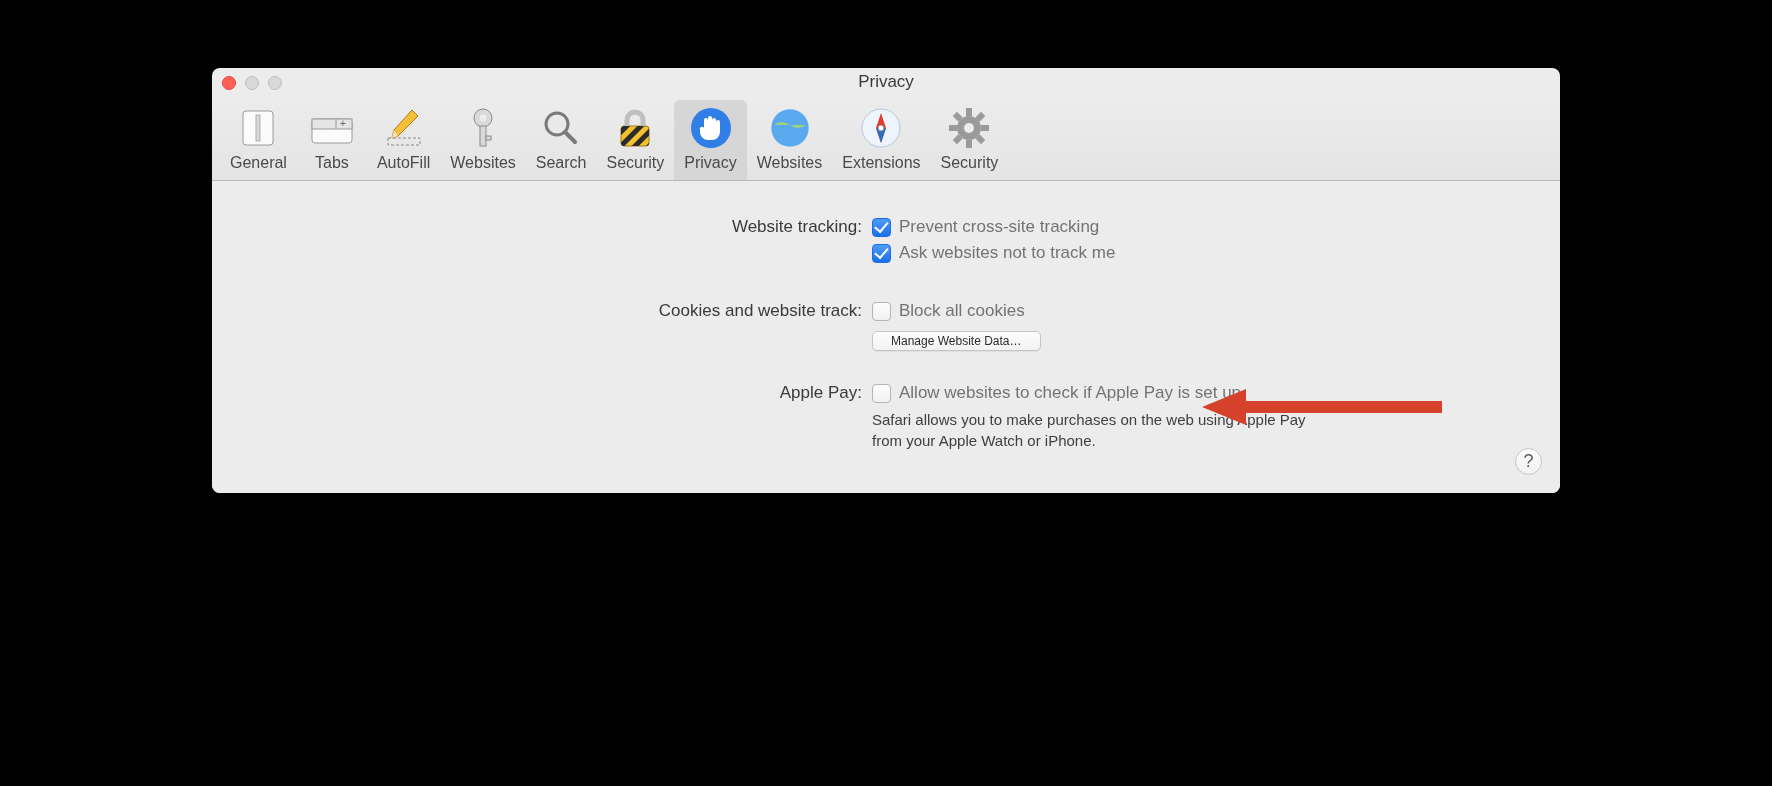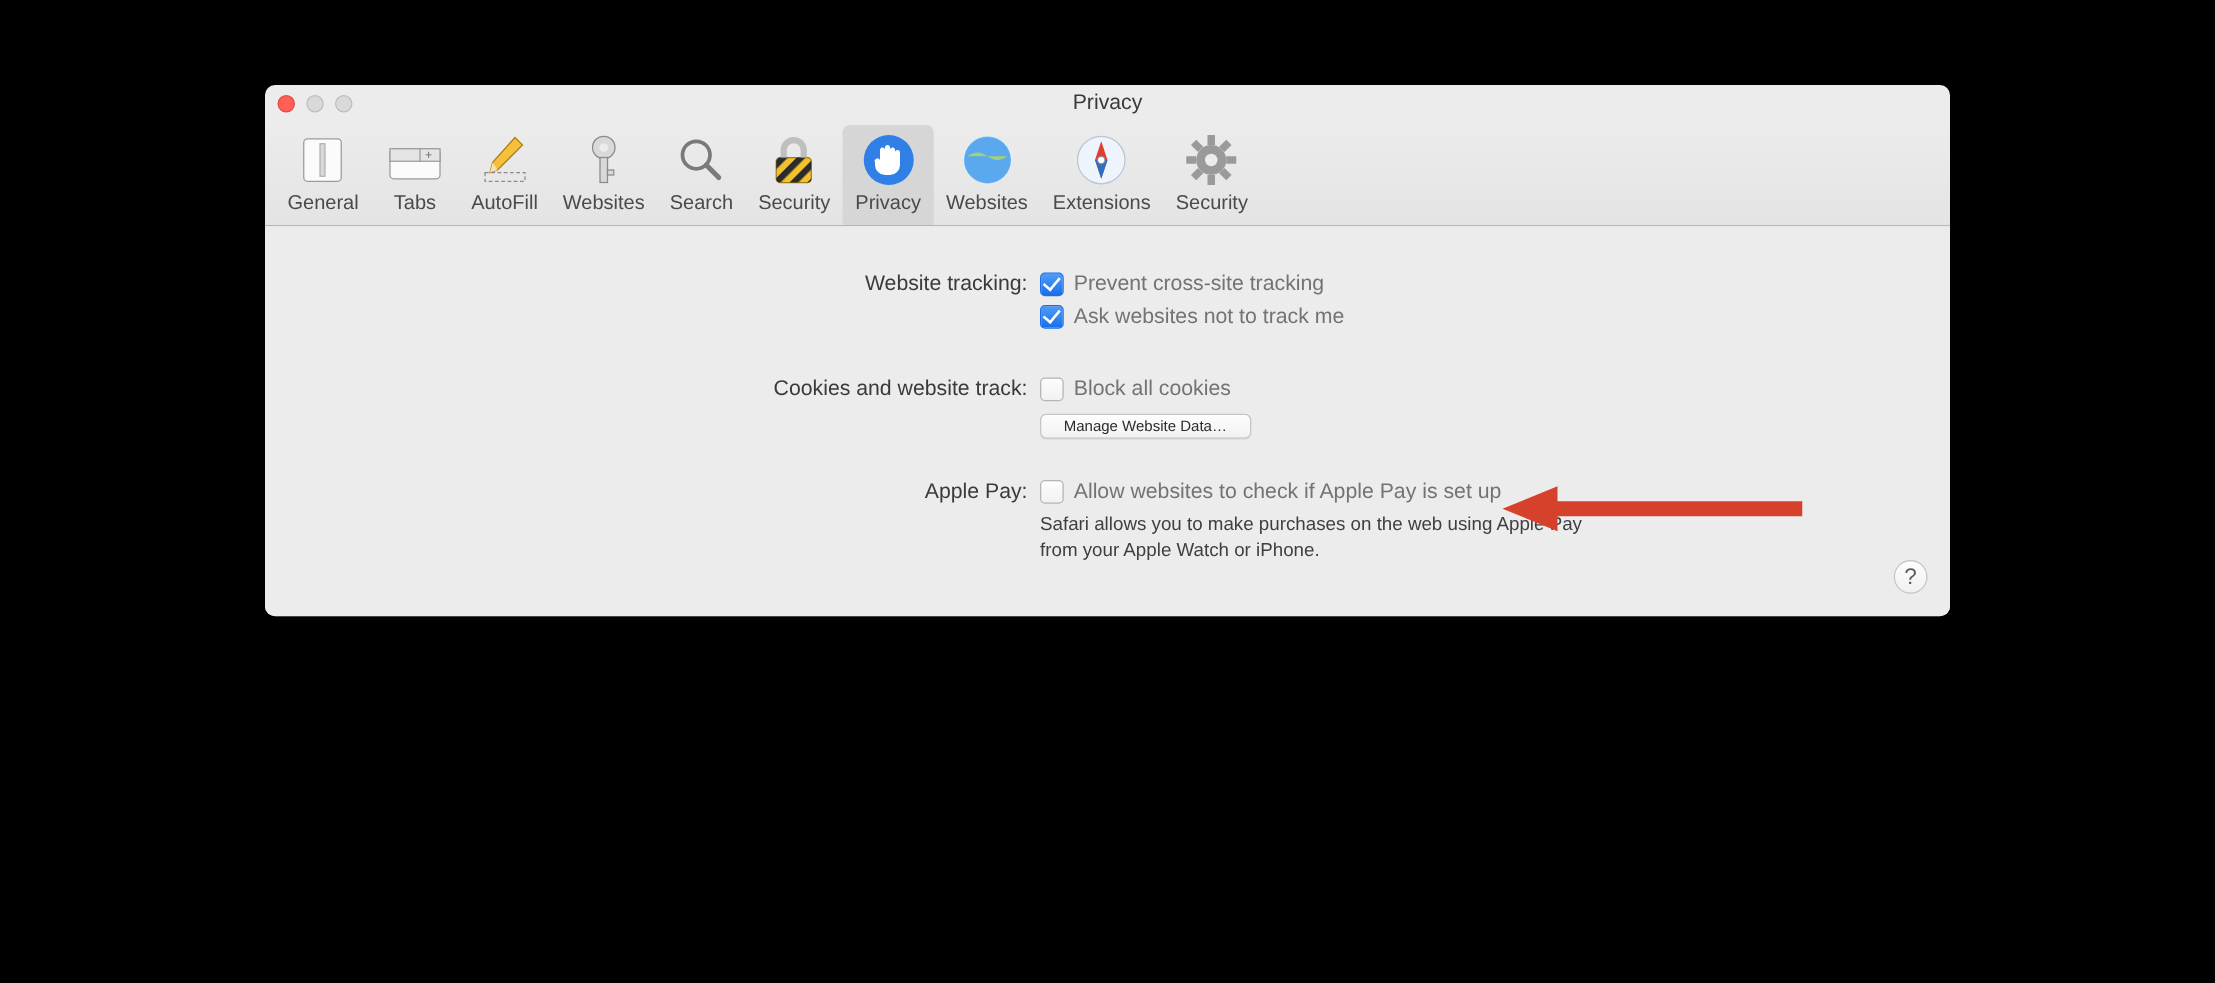--- a/index.html
+++ b/index.html
@@ -51,21 +51,21 @@
     min-width: 70px;
     cursor: default;
     border-radius: 6px 6px 0 0;
   }
   .tool.active { background: #d6d6d6; }
   .tool .ticon { width: 44px; height: 44px; display: flex; align-items: center; justify-content: center; }
   .tool .tlabel { font-size: 16px; color: #4a4a4a; margin-top: 4px; white-space: nowrap; }
 
   .content {
     background: #ececec;
-    padding: 36px 40px 36px 20px;
+    padding: 36px 40px 36px 60px;
     position: relative;
   }
   .row { display: flex; align-items: flex-start; margin-bottom: 6px; }
   .left {
     width: 600px; text-align: right; padding-right: 10px;
     font-size: 17px; color: #3a3a3a; padding-top: 0;
   }
   .right { flex: 1; }
   .optline { display: flex; align-items: center; margin-bottom: 6px; }
   .chk {

